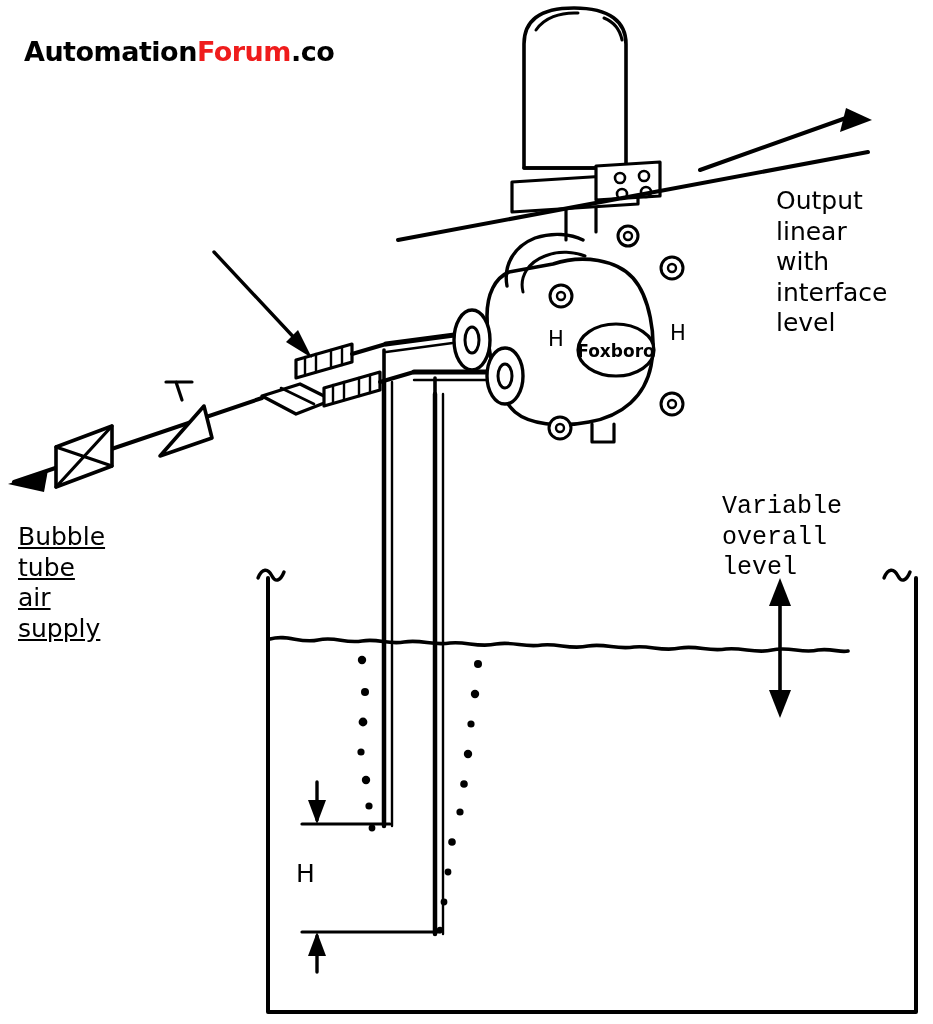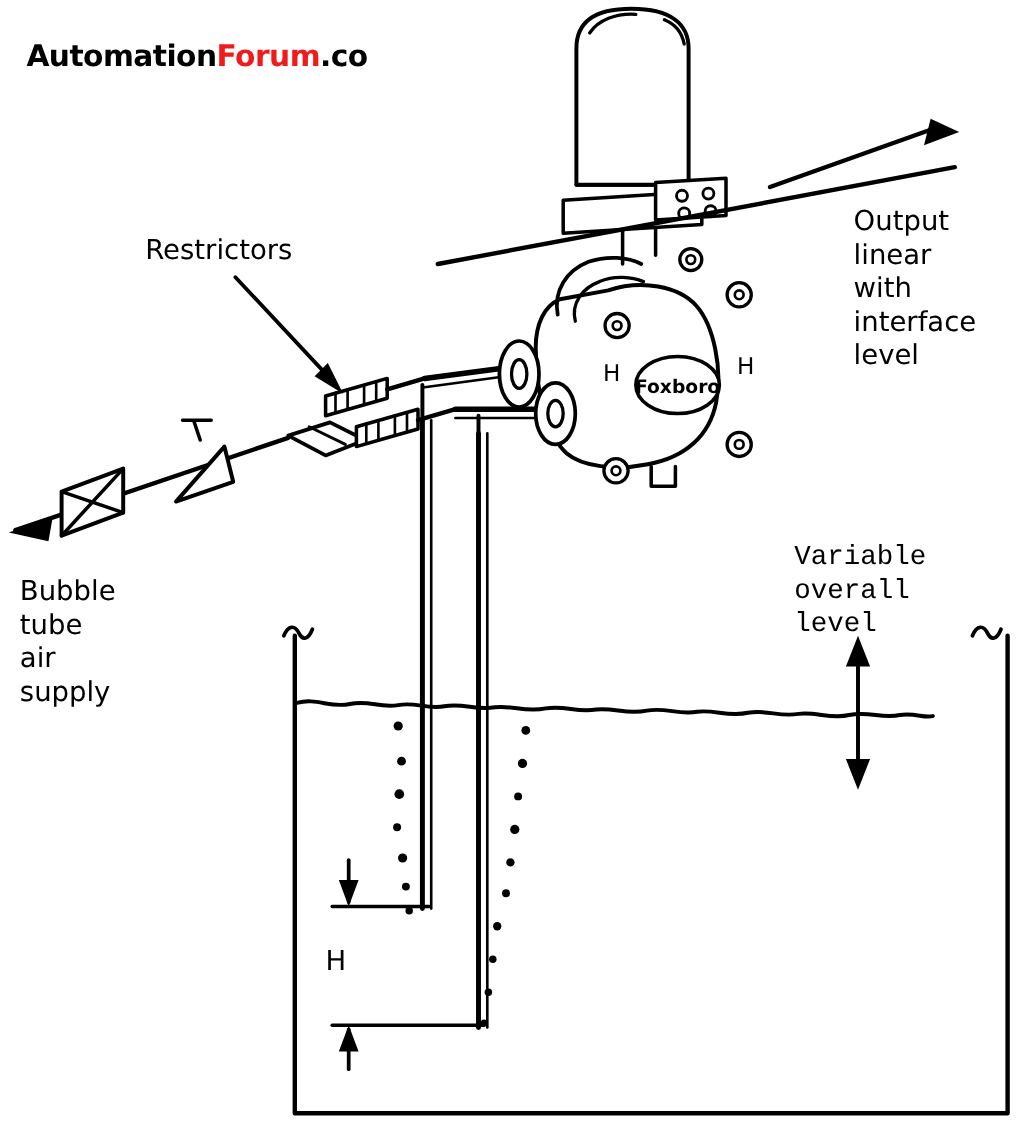--- a/index.html
+++ b/index.html
@@ -42,21 +42,21 @@
     position: absolute;
     font-family: "DejaVu Sans", sans-serif;
     font-size: 25px;
     color: #000000;
     line-height: 1.22;
     white-space: pre-line;
   }
   .lbl-restrictors { left: 132px; top: 212px; }
   .lbl-output { left: 752px; top: 186px; margin-left: 24px; }
   .lbl-variable { left: 722px; top: 492px; font-family: Liberation Mono, monospace; }
-  .lbl-bubble { left: 18px; top: 522px; }
+  .lbl-bubble { left: 18px; top: 522px; text-decoration: underline; }
   .lbl-h { left: 296px; top: 859px; font-size: 25px; }
 </style>
 </head>
 <body>
 
 <div id="page">
 
   <svg id="diagram-svg" viewBox="0 0 933 1024">
     <g fill="none" stroke="#000000" stroke-width="3.2" stroke-linecap="round" stroke-linejoin="round">
 
@@ -223,21 +223,20 @@
         <polygon points="312,358 286,342 298,330" fill="#000000" stroke="none"></polygon>
       </g>
 
     </g>
   </svg>
 
   <div class="wm">
     <span class="wm-a">Automation</span><span class="wm-b">Forum</span><span class="wm-c">.co</span>
   </div>
 
-  <div class="lbl lbl-restrictors">Restrictors</div>
   <div class="lbl lbl-output">Output
 linear
 with
 interface
 level</div>
   <div class="lbl lbl-variable">Variable
 overall
 level</div>
   <div class="lbl lbl-bubble">Bubble
 tube

